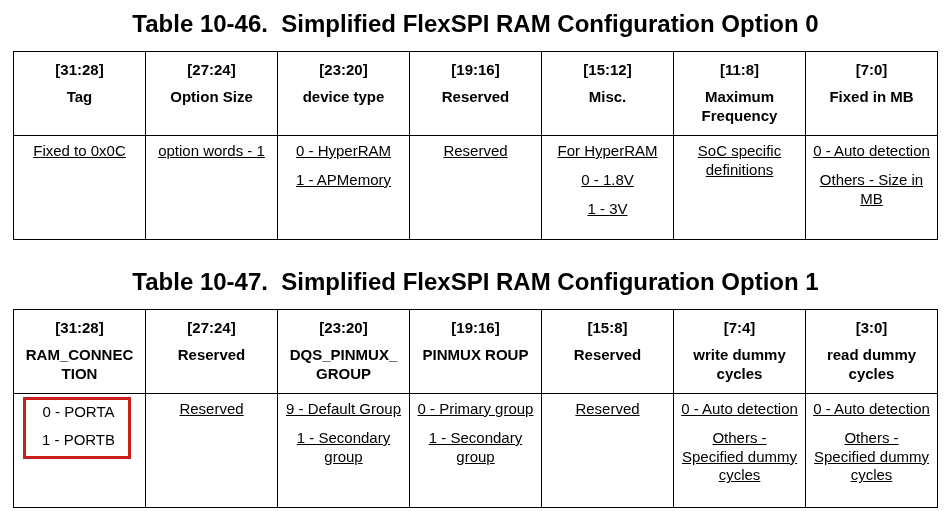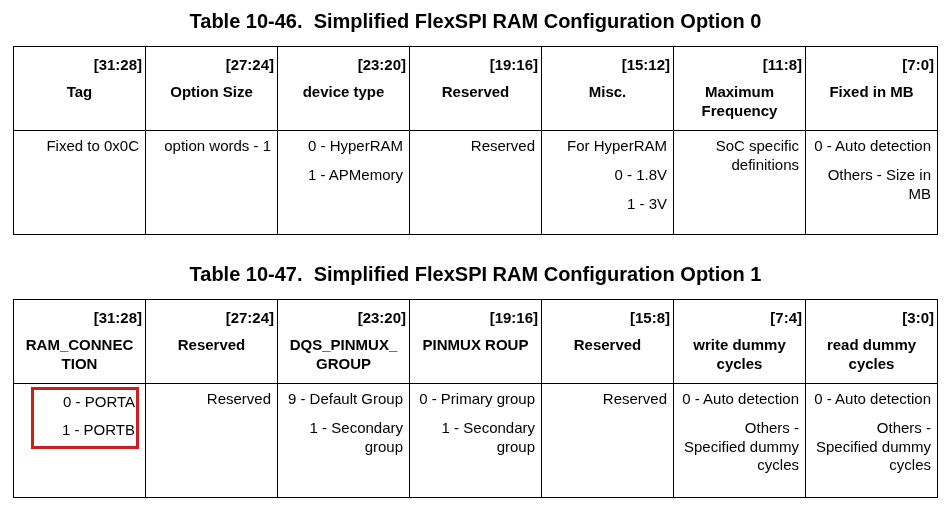--- a/index.html
+++ b/index.html
@@ -8,21 +8,21 @@
     width: 950px; height: 511px;
     font-family: "Liberation Sans", sans-serif;
     color: #000;
     overflow: hidden;
   }
   .page { width: 950px; height: 511px; padding: 6px 12px 0 13px; }
 
   .tbl-title {
     text-align: center;
     font-weight: bold;
-    font-size: 20px;
+    font-size: 24px;
     margin: 4px 0 13px 0;
     white-space: pre-wrap;
   }
   .tbl-title.second { margin-top: 28px; }
 
   table.bitfield {
     border-collapse: collapse;
     width: 100%;
     table-layout: fixed;
   }
@@ -34,28 +34,29 @@
     font-size: 15px;
     text-align: center;
     vertical-align: top;
     padding: 9px 3px 4px 3px;
     height: 84px;
     line-height: 1.22;
   }
   table.bitfield td {
     font-size: 15px;
     vertical-align: top;
-    text-align: right;
+    text-align: center;
     padding: 6px 6px 4px 6px;
     line-height: 1.25;
+    text-decoration: underline;
   }
   .t0 td { height: 104px; }
   .t1 td { height: 114px; }
 
-  .bits { margin: 0 0 9px 0; text-align: right; }
+  .bits { margin: 0 0 9px 0; }
   .hname { white-space: pre-line; }
 
   td p.cell-line { margin: 0 0 10px 0; }
   td p.cell-line:last-child { margin-bottom: 0; }
 
   .highlight {
     display: inline-block;
     border: 3px solid #c9201d;
     margin: -3px 0 0 -5px;
     padding: 3px 1px 6px 4px;

